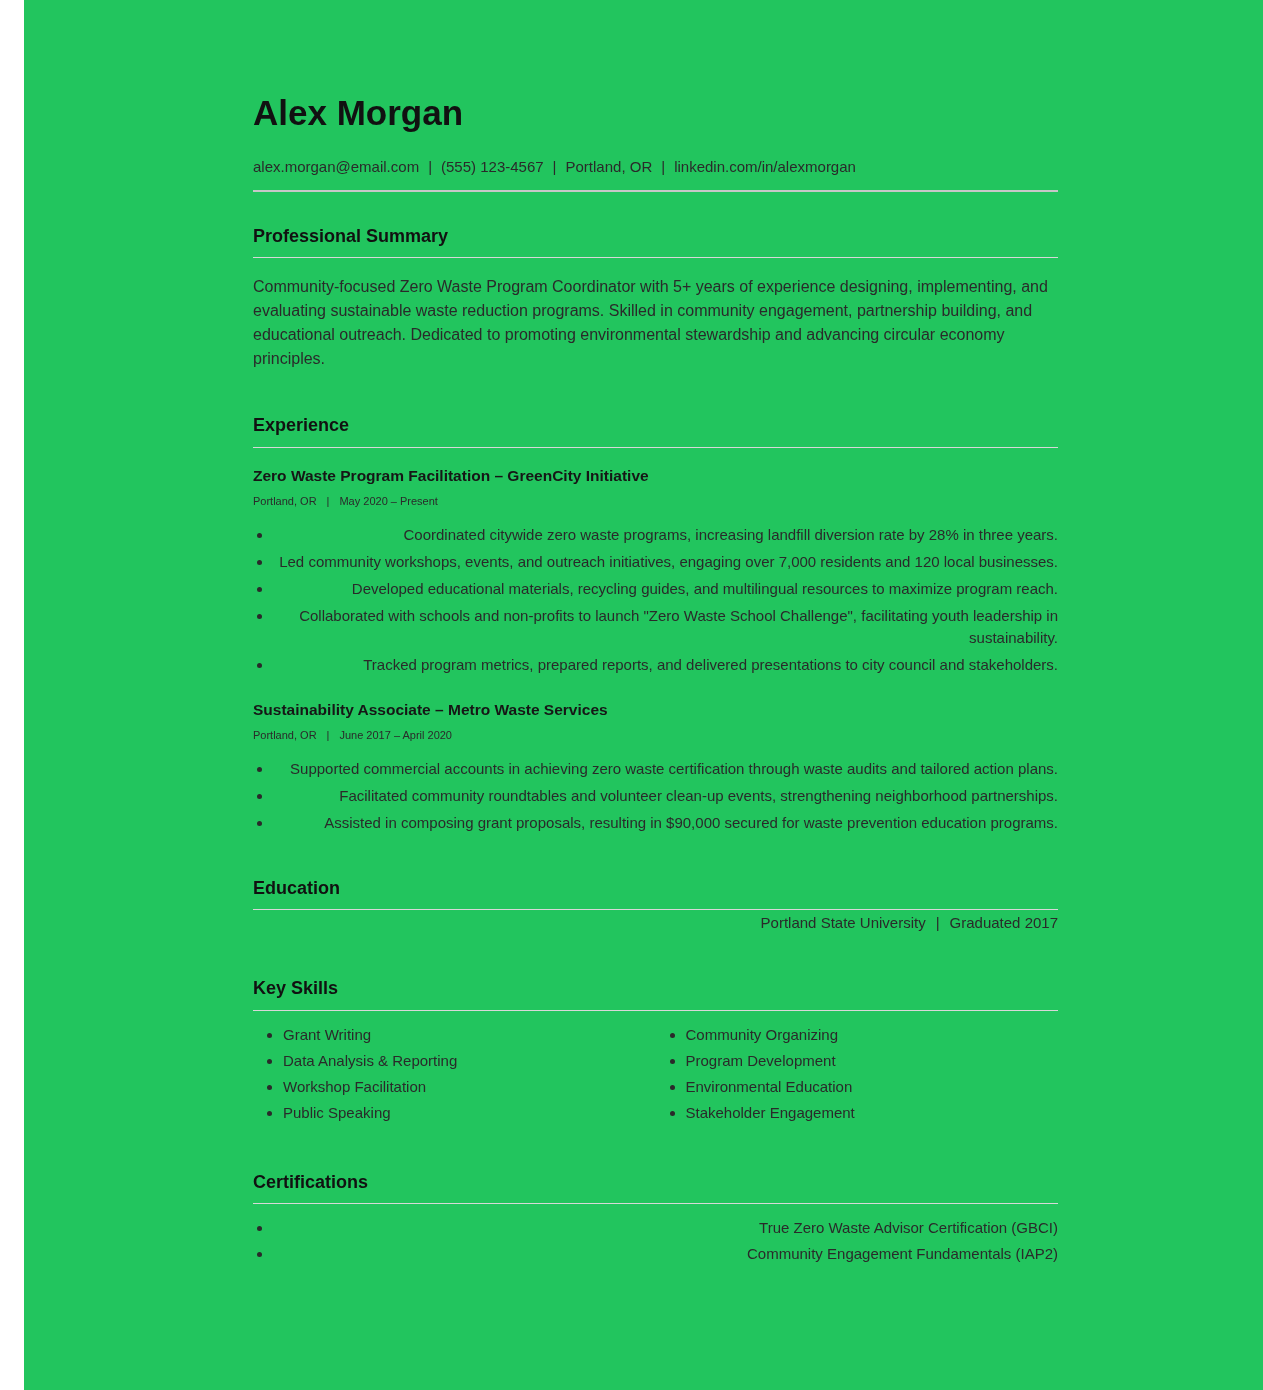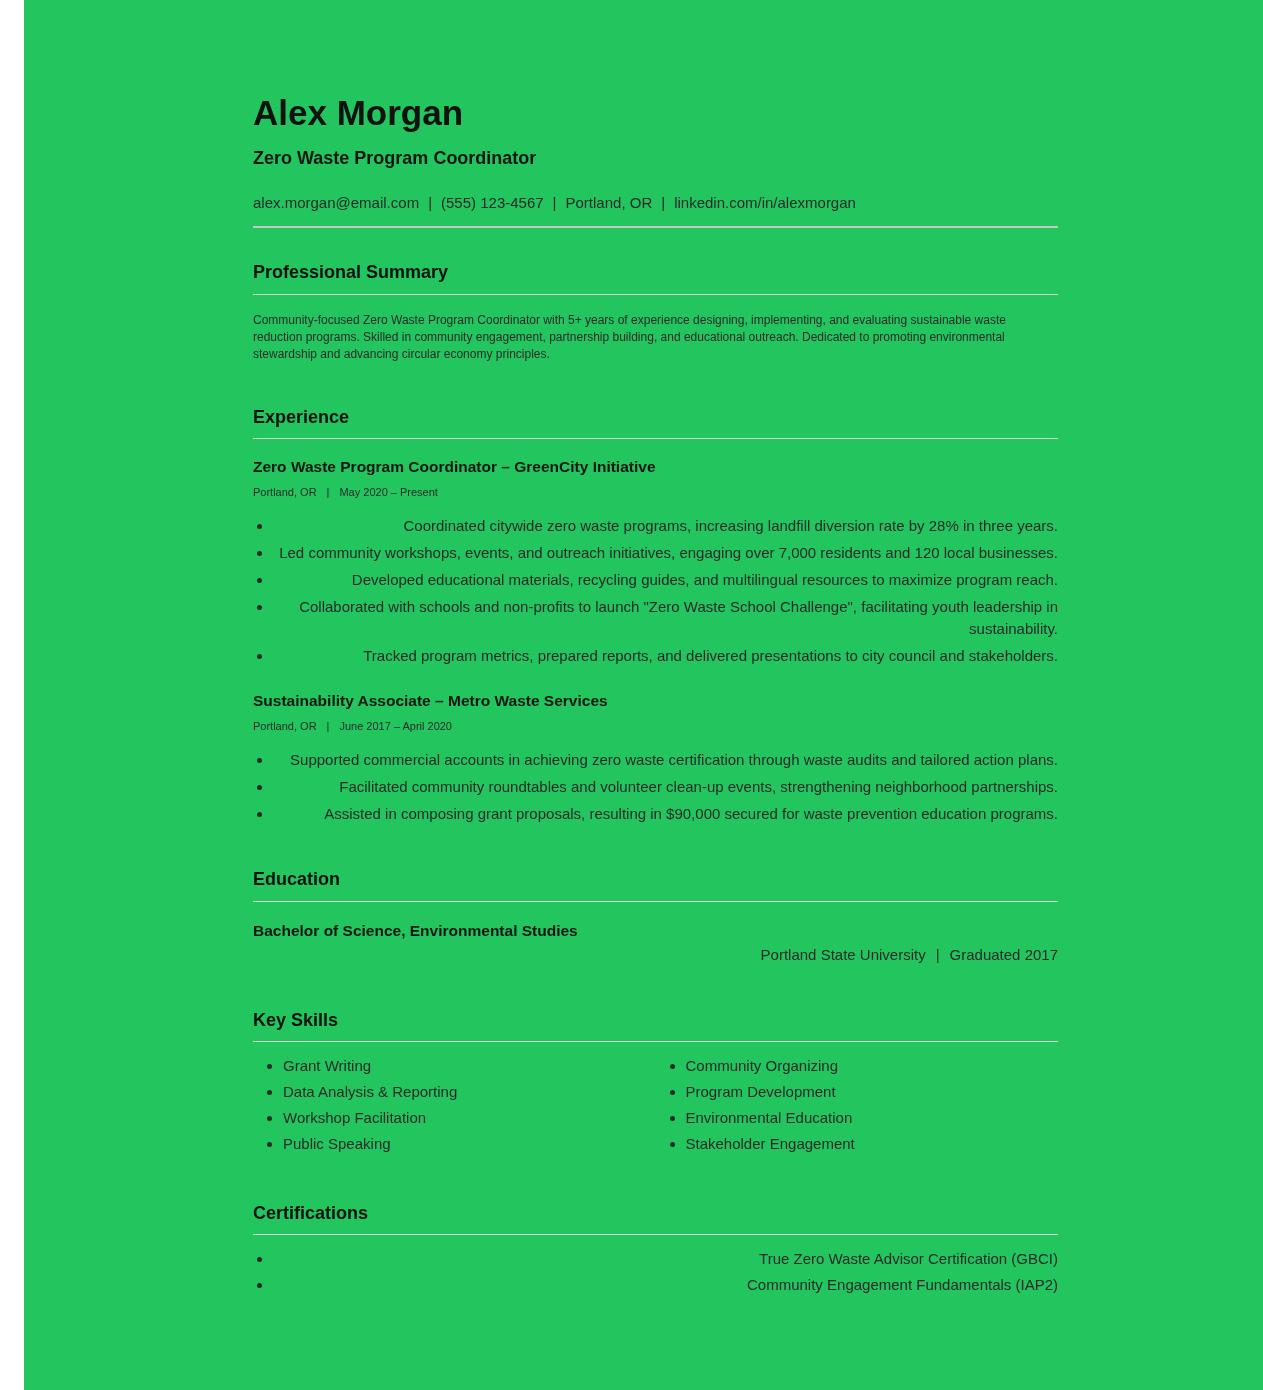--- a/index.html
+++ b/index.html
@@ -53,22 +53,22 @@
     font-size: 18px;
     font-weight: 700;
     color: #111111;
     margin: 0;
     padding-bottom: 9px;
     border-bottom: 1px solid #d8d8d8;
     line-height: 1.3;
   }
 
   .summary-text {
-    font-size: 12px;
-    line-height: 17px;
+    font-size: 16px;
+    line-height: 24px;
     margin: 17px 0 0 0;
   }
 
   
   .job { margin-top: 17px; }
   .job + .job { margin-top: 23px; }
   .job-title {
     font-size: 15.5px;
     font-weight: 700;
     color: #161616;
@@ -124,37 +124,36 @@
   }
   ul.certs li { margin-bottom: 4px; padding-left: 2px; text-align: right; }
 </style>
 </head>
 <body>
 
 <div class="page">
 
   <header>
     <h1 class="name">Alex Morgan</h1>
-    <div class="subtitle">Zero Waste Program Coordinator</div>
     <div class="contact">
       <span>alex.morgan@email.com</span><span class="sep">|</span><span>(555) 123-4567</span><span class="sep">|</span><span>Portland, OR</span><span class="sep">|</span><span>linkedin.com/in/alexmorgan</span>
     </div>
     <hr class="header-rule">
   </header>
 
   <section class="section section-first">
     <h3 class="section-heading">Professional Summary</h3>
     <p class="summary-text">Community-focused Zero Waste Program Coordinator with 5+ years of experience designing, implementing, and evaluating sustainable waste reduction programs. Skilled in community engagement, partnership building, and educational outreach. Dedicated to promoting environmental stewardship and advancing circular economy principles.</p>
   </section>
 
   <section class="section">
     <h3 class="section-heading">Experience</h3>
 
     <div class="job">
-      <div class="job-title">Zero Waste Program Coordinator – GreenCity Initiative</div>
+      <div class="job-title">Zero Waste Program Facilitation – GreenCity Initiative</div>
       <div class="job-meta">
         <span>Portland, OR</span><span class="sep">|</span><span>May 2020 – Present</span>
       </div>
       <ul class="bullets">
         <li>Coordinated citywide zero waste programs, increasing landfill diversion rate by 28% in three years.</li>
         <li>Led community workshops, events, and outreach initiatives, engaging over 7,000 residents and 120 local businesses.</li>
         <li>Developed educational materials, recycling guides, and multilingual resources to maximize program reach.</li>
         <li>Collaborated with schools and non-profits to launch "Zero Waste School Challenge", facilitating youth leadership in sustainability.</li>
         <li>Tracked program metrics, prepared reports, and delivered presentations to city council and stakeholders.</li>
       </ul>
@@ -168,21 +167,20 @@
       <ul class="bullets">
         <li>Supported commercial accounts in achieving zero waste certification through waste audits and tailored action plans.</li>
         <li>Facilitated community roundtables and volunteer clean-up events, strengthening neighborhood partnerships.</li>
         <li>Assisted in composing grant proposals, resulting in $90,000 secured for waste prevention education programs.</li>
       </ul>
     </div>
   </section>
 
   <section class="section">
     <h3 class="section-heading">Education</h3>
-    <div class="edu-degree">Bachelor of Science, Environmental Studies</div>
     <div class="edu-meta">
       <span>Portland State University</span><span class="sep">|</span><span>Graduated 2017</span>
     </div>
   </section>
 
   <section class="section">
     <h3 class="section-heading">Key Skills</h3>
     <div class="skills-grid">
       <ul class="skills">
         <li>Grant Writing</li>

